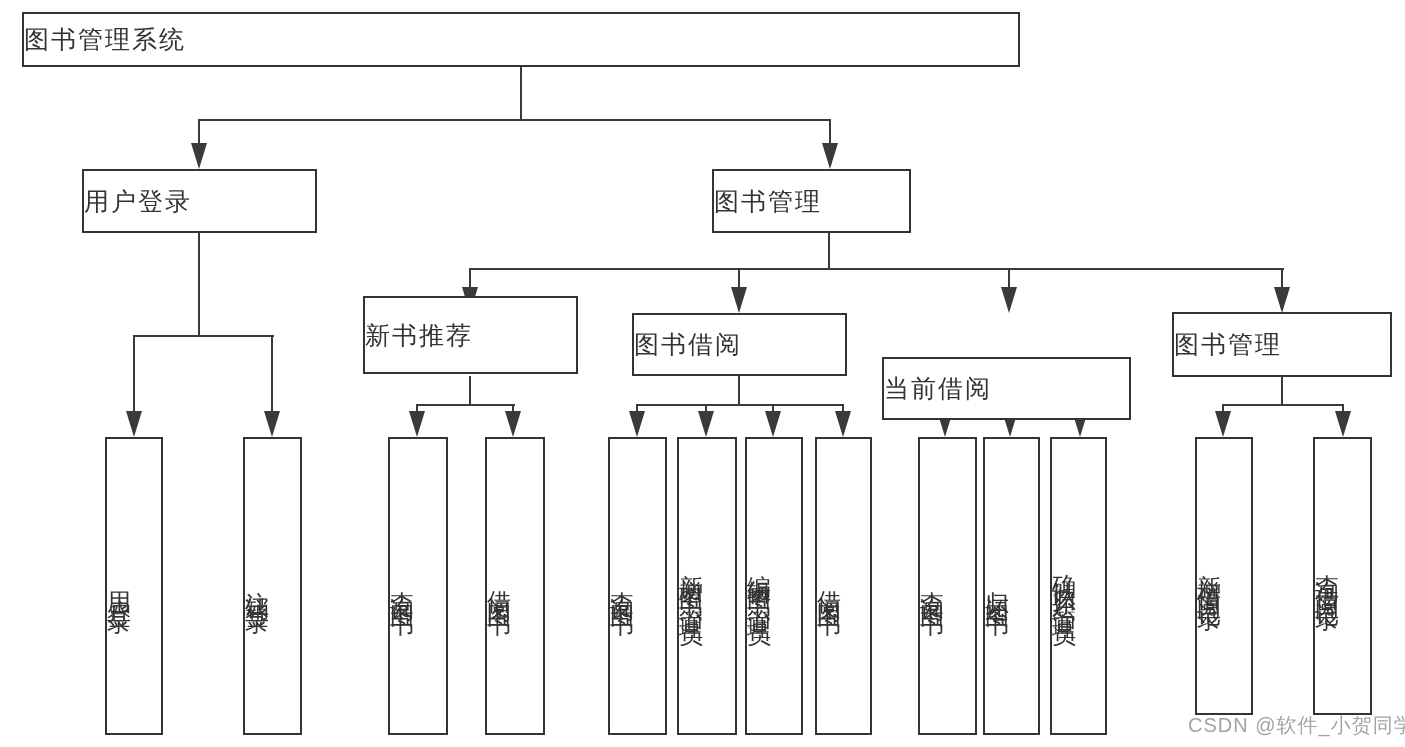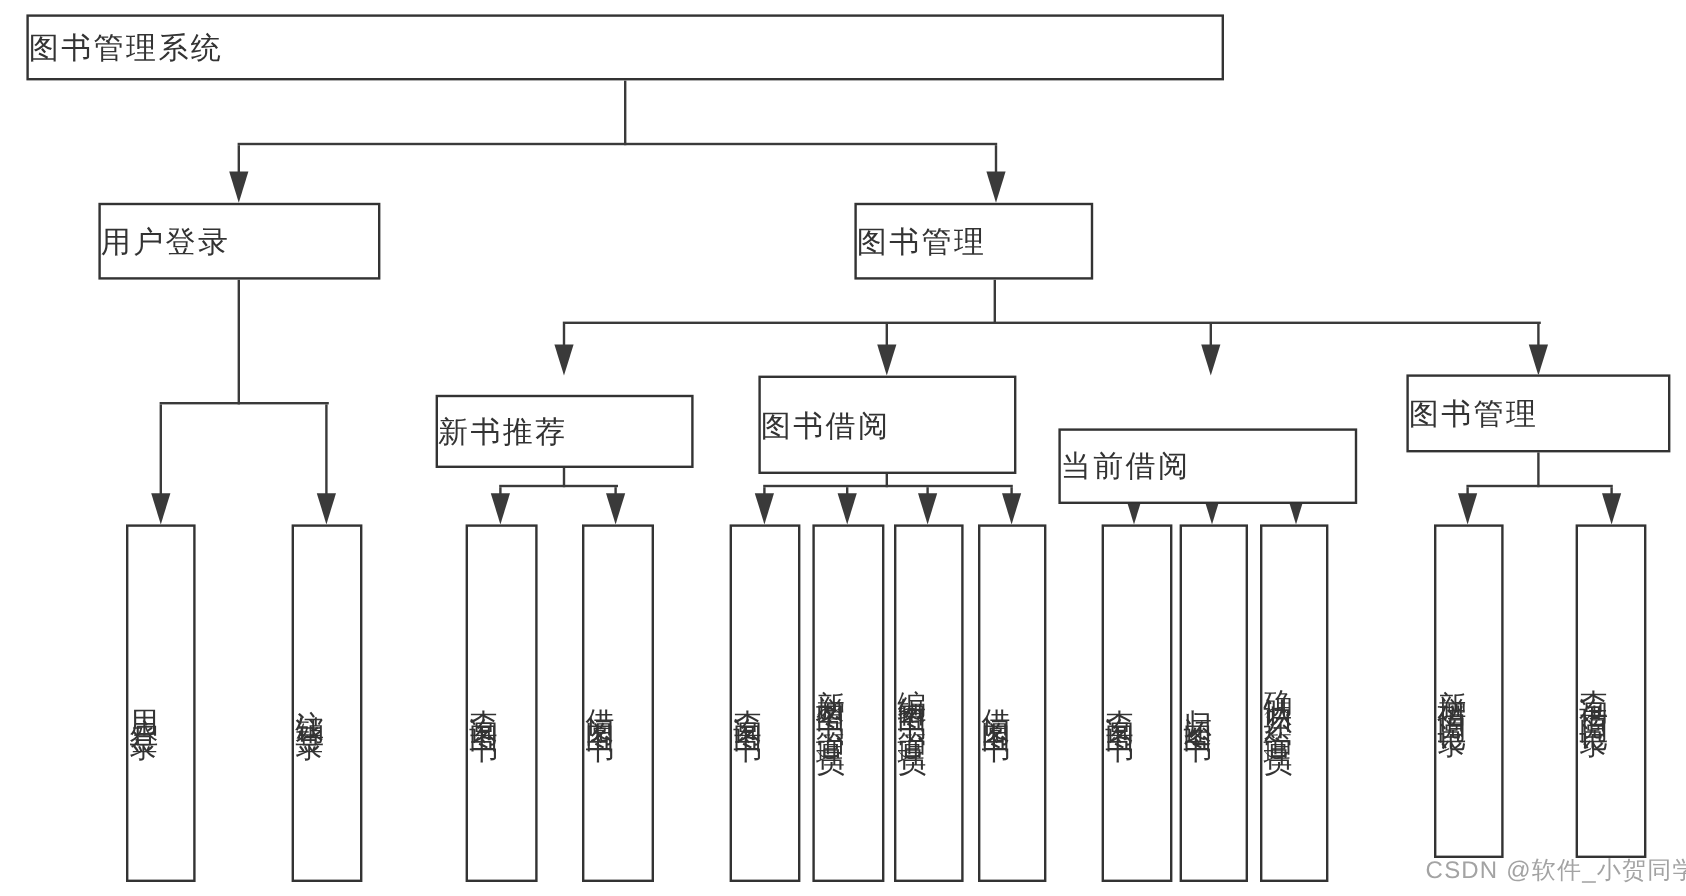--- a/index.html
+++ b/index.html
@@ -95,24 +95,24 @@
     <span class="hlabel">图书管理系统</span>
   </div>
 
   <div class="box" style="left:82px;top:169px;width:235px;height:64px;">
     <span class="hlabel">用户登录</span>
   </div>
   <div class="box" style="left:712px;top:169px;width:199px;height:64px;">
     <span class="hlabel">图书管理</span>
   </div>
 
-  <div class="box" style="left:363px;top:329px;width:215px;height:61px;">
+  <div class="box" style="left:363px;top:296px;width:215px;height:78px;">
     <span class="hlabel">新书推荐</span>
   </div>
-  <div class="box" style="left:632px;top:313px;width:215px;height:82px;">
+  <div class="box" style="left:632px;top:313px;width:215px;height:63px;">
     <span class="hlabel">图书借阅</span>
   </div>
   <div class="box" style="left:882px;top:313px;width:249px;height:63px;margin-top:44px;">
     <span class="hlabel">当前借阅</span>
   </div>
   <div class="box" style="left:1172px;top:312px;width:220px;height:65px;">
     <span class="hlabel">图书管理</span>
   </div>
 
   <div class="box" style="left:105px;top:437px;width:58px;height:298px;">

